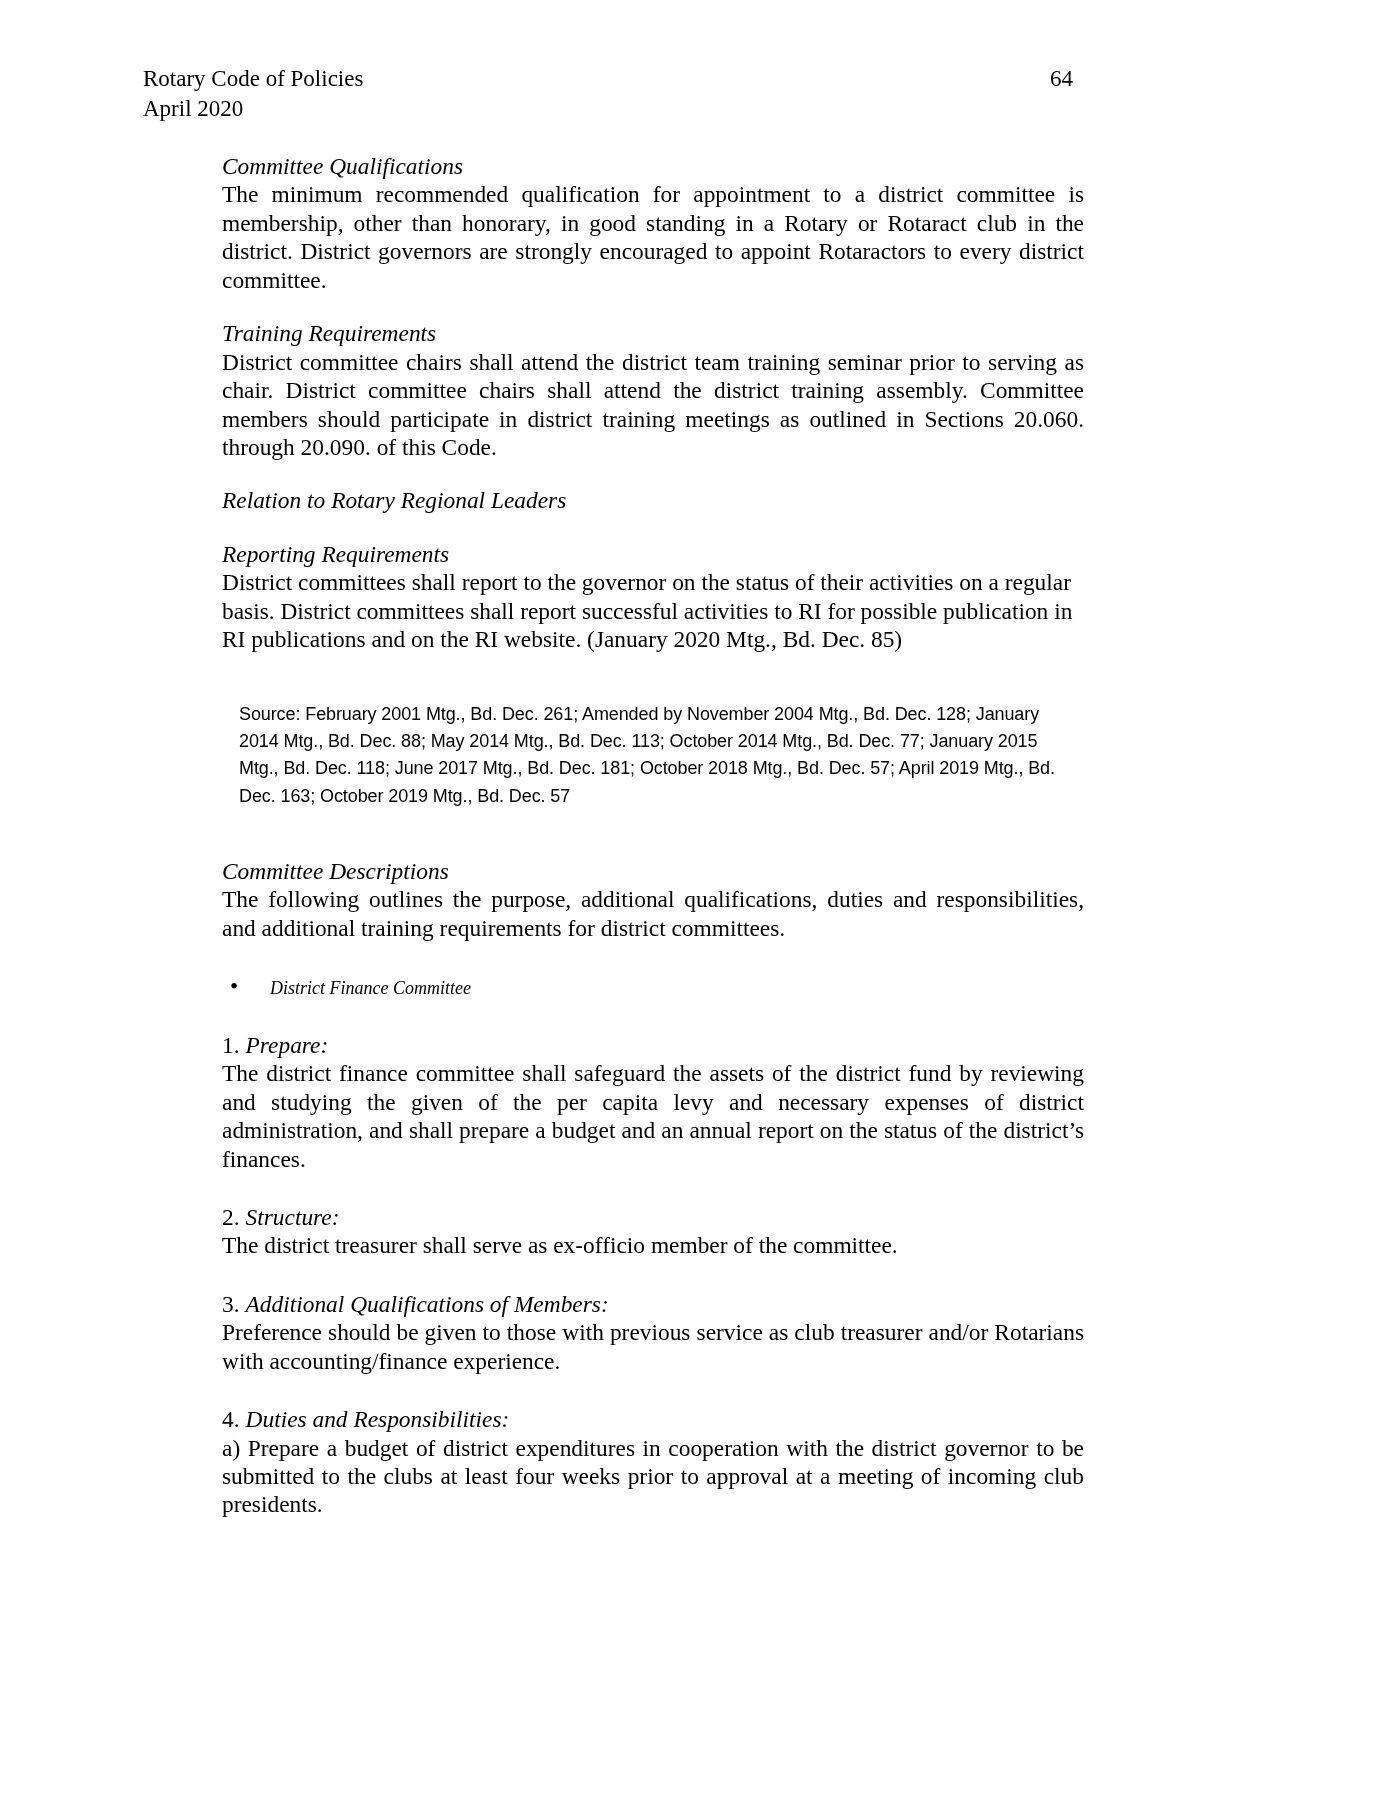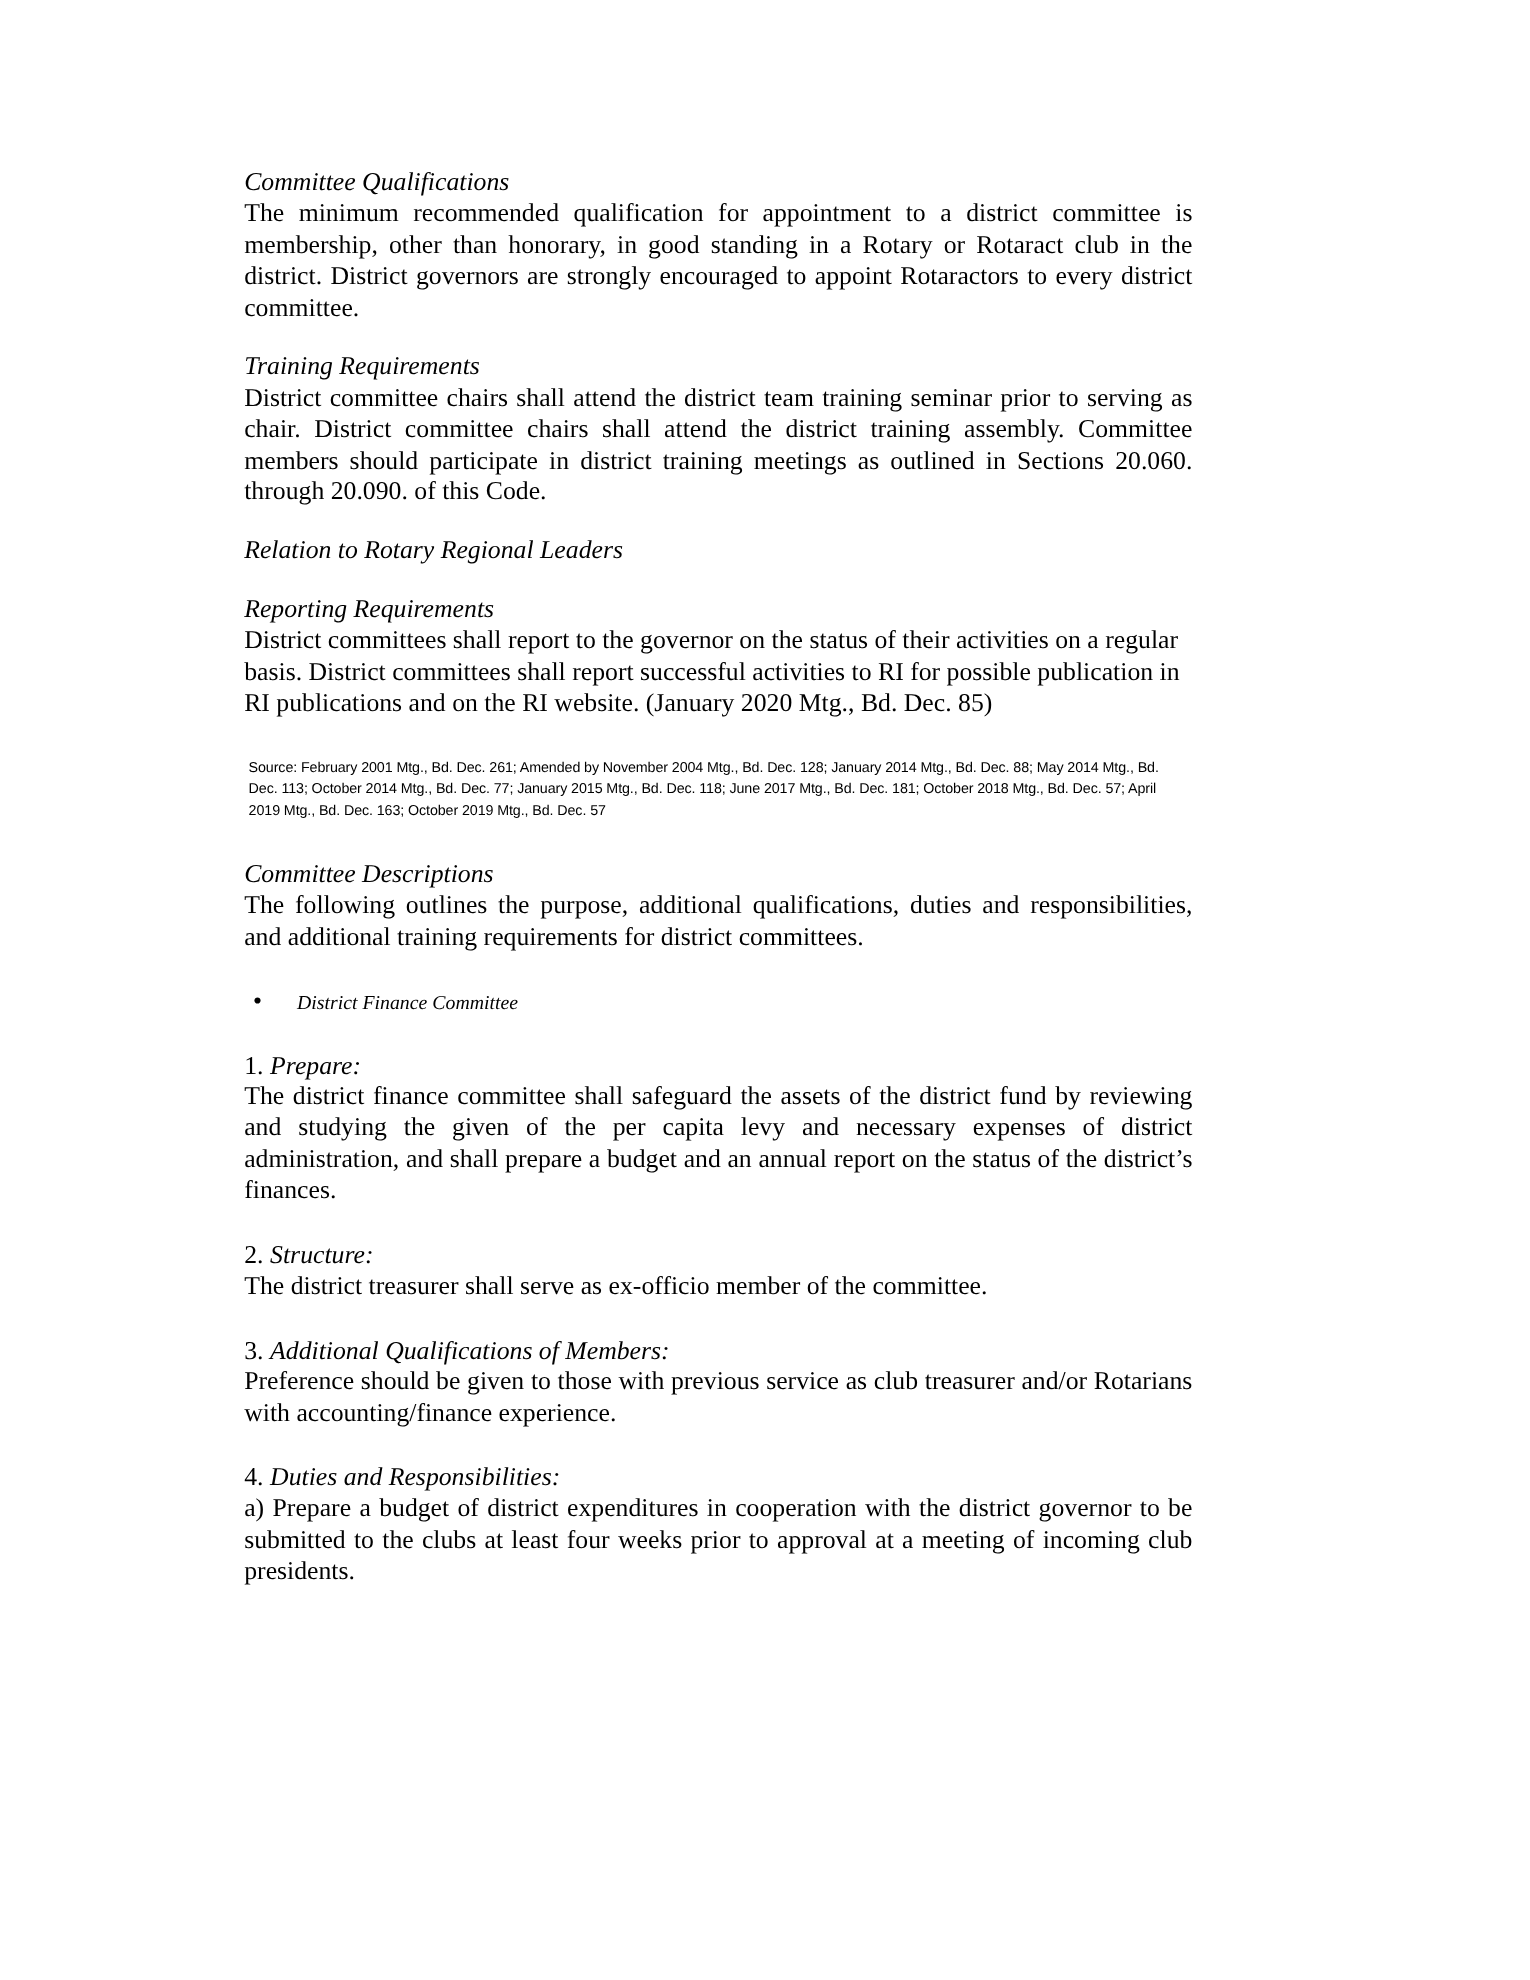--- a/index.html
+++ b/index.html
@@ -63,24 +63,24 @@
   p.para.ragged { text-align: left; }
 
   .gap-para  { height: 25px; }
   .gap-big   { height: 30px; }
 
   .ital { }
 
   
   .source-block {
     font-family: "Liberation Sans", "DejaVu Sans", sans-serif;
-    font-size: 13px;
+    font-size: 18px;
     line-height: 1.52;
     text-align: left;
-    margin: 4px;
+    margin: 17px;
     letter-spacing: -0.1px;
   }
 
   
   .bullet-row {
     display: flex;
     align-items: baseline;
     margin: 0;
     padding-left: 8px;
   }
@@ -103,20 +103,27 @@
     line-height: 1.215;
   }
   .num-head .num-idx { font-style: normal; }
   .num-head .num-lbl { font-style: italic; padding-left: 6px; }
 </style>
 </head>
 <body>
 
 <div class="page">
 
+  <div class="running-head">
+    <div class="rh-row">
+      <span class="rh-title">Rotary Code of Policies</span>
+      <span class="rh-page">64</span>
+    </div>
+    <span class="rh-date">April 2020</span>
+  </div>
 
   <div class="body-col">
 
     <div class="sec-head">Committee Qualifications</div>
     <p class="para">The minimum recommended qualification for appointment to a district committee is membership, other than honorary, in good standing in a Rotary or Rotaract club in the district.  District governors are strongly encouraged to appoint Rotaractors to every district committee.</p>
 
     <div class="gap-para"></div>
 
     <div class="sec-head">Training Requirements</div>
     <p class="para">District committee chairs shall attend the district team training seminar prior to serving as chair.  District committee chairs shall attend the district training assembly.  Committee members should participate in district training meetings as outlined in Sections 20.060. through 20.090. of this Code.</p>

